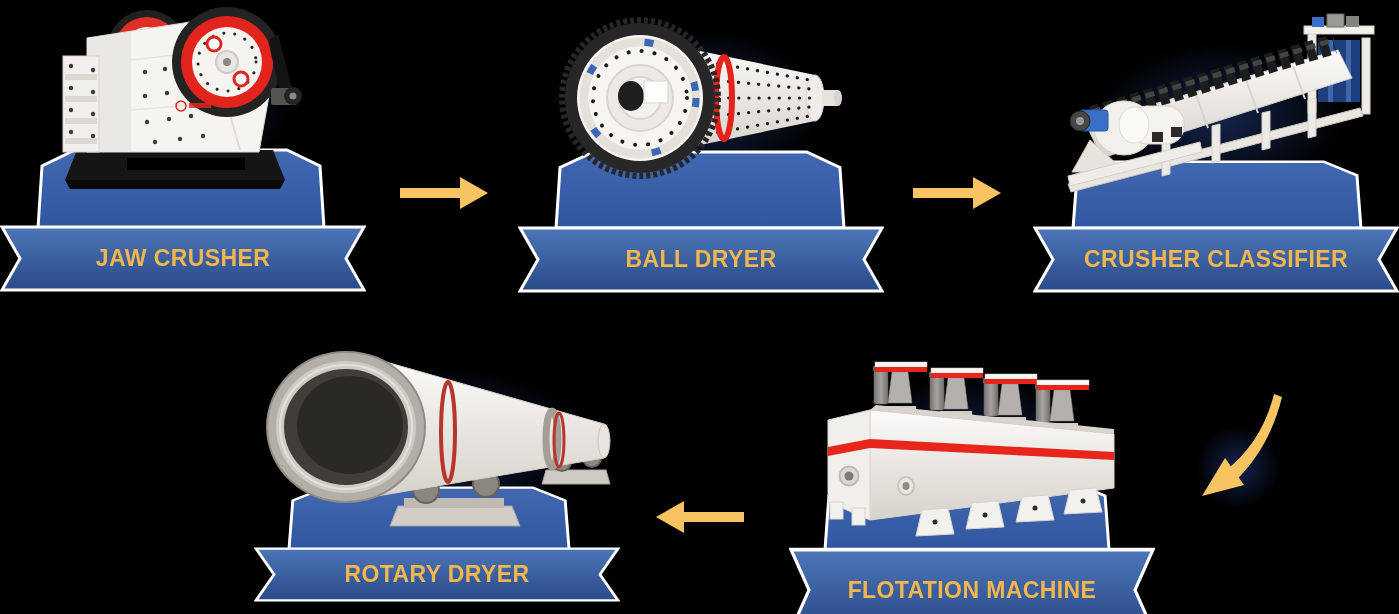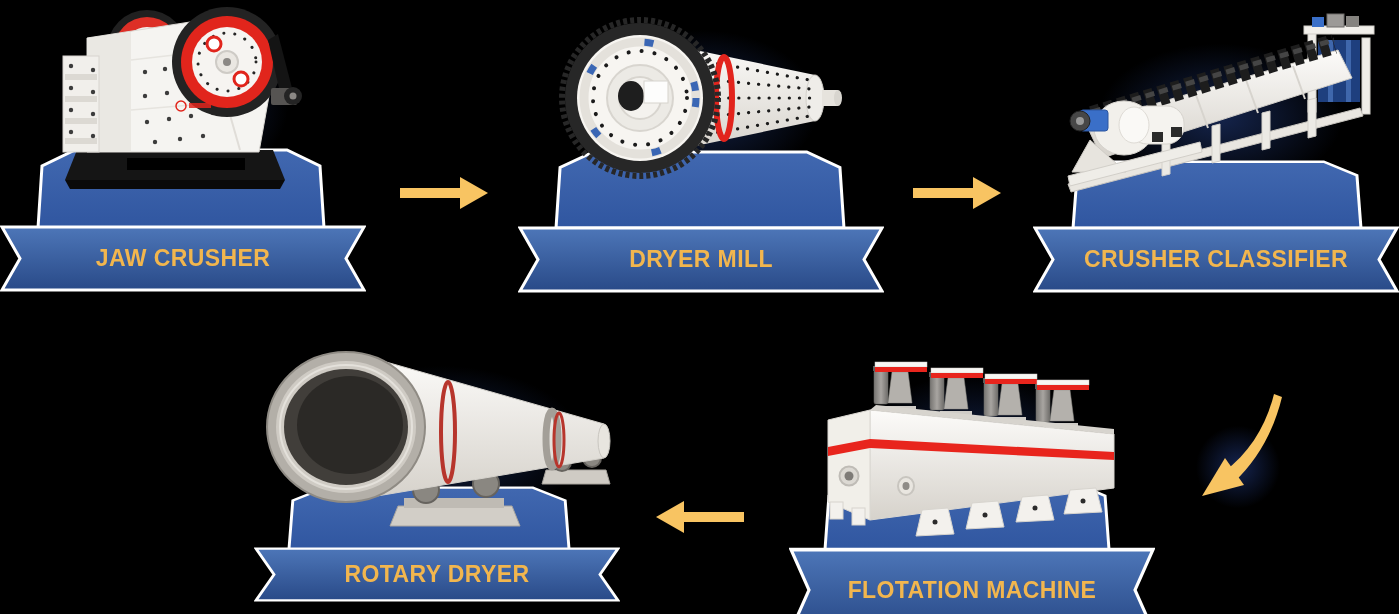--- a/index.html
+++ b/index.html
@@ -154,21 +154,21 @@
       <circle cx="88" cy="93" r="33" fill="#eceae5" stroke="#d8d5cf" stroke-width="2"></circle>
       <circle cx="88" cy="93" r="21" fill="#f4f2ee" stroke="#d8d5cf" stroke-width="2"></circle>
       <ellipse cx="79" cy="91" rx="13" ry="15" fill="#1e1e1e"></ellipse>
       <rect x="92" y="76" width="24" height="22" fill="#fdfdfc" stroke="#d6d3cd"></rect>
     </svg>
   </div>
   <div class="ribbon" style="left:518px;top:226px;width:366px;height:67px;">
     <svg viewBox="0 0 366 67" preserveAspectRatio="none">
       <polygon points="2,2 364,2 346,33.5 364,65 2,65 20,33.5" fill="url(#gRibbon)" stroke="#ffffff" stroke-width="3"></polygon>
     </svg>
-    <div class="lbl">DRYER MILL</div>
+    <div class="lbl">BALL DRYER</div>
   </div>
 
   <div class="arrow" style="left:913px;top:177px;width:88px;height:32px;">
     <svg viewBox="0 0 88 32">
         <rect x="0" y="11" width="63" height="10" fill="#f8c462"></rect>
         <polygon points="60,0 88,16 60,32" fill="#f8c462"></polygon>
       </svg>
   </div>
 
   <div class="glow" style="left:1050px;top:15px;width:340px;height:205px;"></div>

